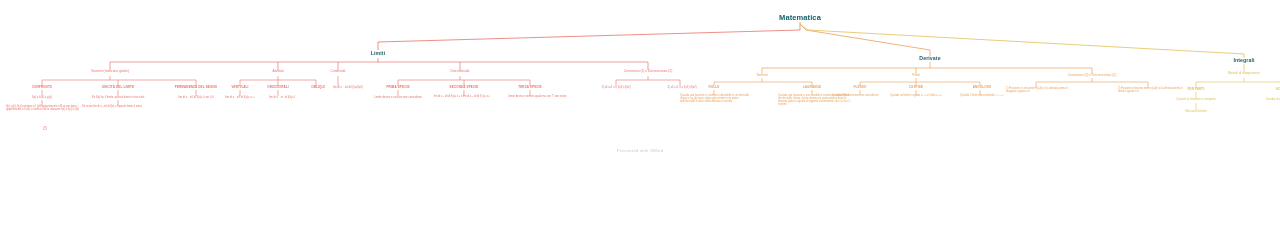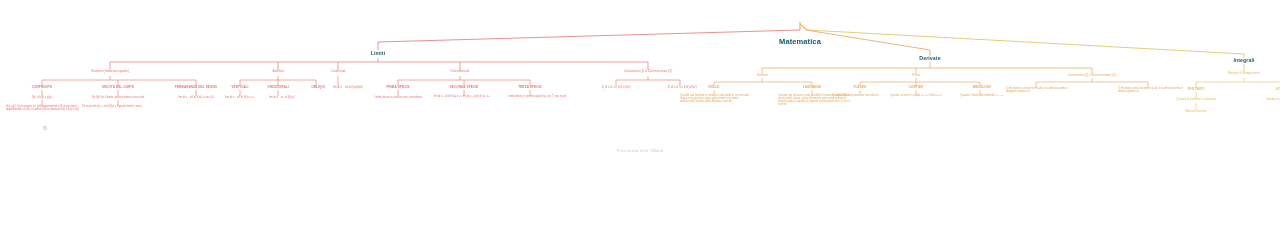--- a/index.html
+++ b/index.html
@@ -170,21 +170,21 @@
     <path d="M 1244 64 L 1244 72" stroke="#dfc05a" stroke-width="0.7" fill="none"></path>
     <path d="M 1244 78 L 1244 82" stroke="#dfc05a" stroke-width="0.6" fill="none"></path>
     <path d="M 1196 82 L 1288 82" stroke="#dfc05a" stroke-width="0.6" fill="none"></path>
     <path d="M 1196 82 L 1196 88" stroke="#dfc05a" stroke-width="0.6" fill="none"></path>
     <path d="M 1288 82 L 1288 88" stroke="#dfc05a" stroke-width="0.6" fill="none"></path>
     <path d="M 1196 92 L 1196 98" stroke="#dfc05a" stroke-width="0.6" fill="none"></path>
     <path d="M 1288 92 L 1288 98" stroke="#dfc05a" stroke-width="0.6" fill="none"></path>
     <path d="M 1196 103 L 1196 110" stroke="#dfc05a" stroke-width="0.6" fill="none"></path>
   </svg>
 
-  <div class="node root-label" style="left:800px; top:14px; width:120px;margin-top:24px;">Matematica</div>
+  <div class="node root-label" style="left:800px; top:14px; width:120px;">Matematica</div>
 
   <div class="node branch-label br-limiti" style="left:378px; top:51px; width:80px;">Limiti</div>
 
   <div class="node lvl2 c-red" style="left:110px; top:70px; width:90px;">Teoremi (mancano grafici)</div>
 
   <div class="node lvl3 c-red" style="left:42px; top:86px; width:60px;">CONFRONTO</div>
   <div class="node lvl4 c-red" style="left:42px; top:96px; width:70px;">f(x) ≤ h(x) ≤ g(x)</div>
   <div class="node lvl5 c-red" style="left:6px; top:106px; width:74px;">f(x), g(x), h(x) esistono in I (x0) appartenente a R se per ogni x appartenente a I (x0) si verifica che la relazione f(x) ≤ h(x) ≤ f(x)</div>
   <svg class="note-icon" style="left:45px; top:126px;" viewBox="0 0 10 10">
     <rect x="1.5" y="2" width="7" height="7" rx="1" fill="none" stroke="#e8736a" stroke-width="1.1"></rect>

